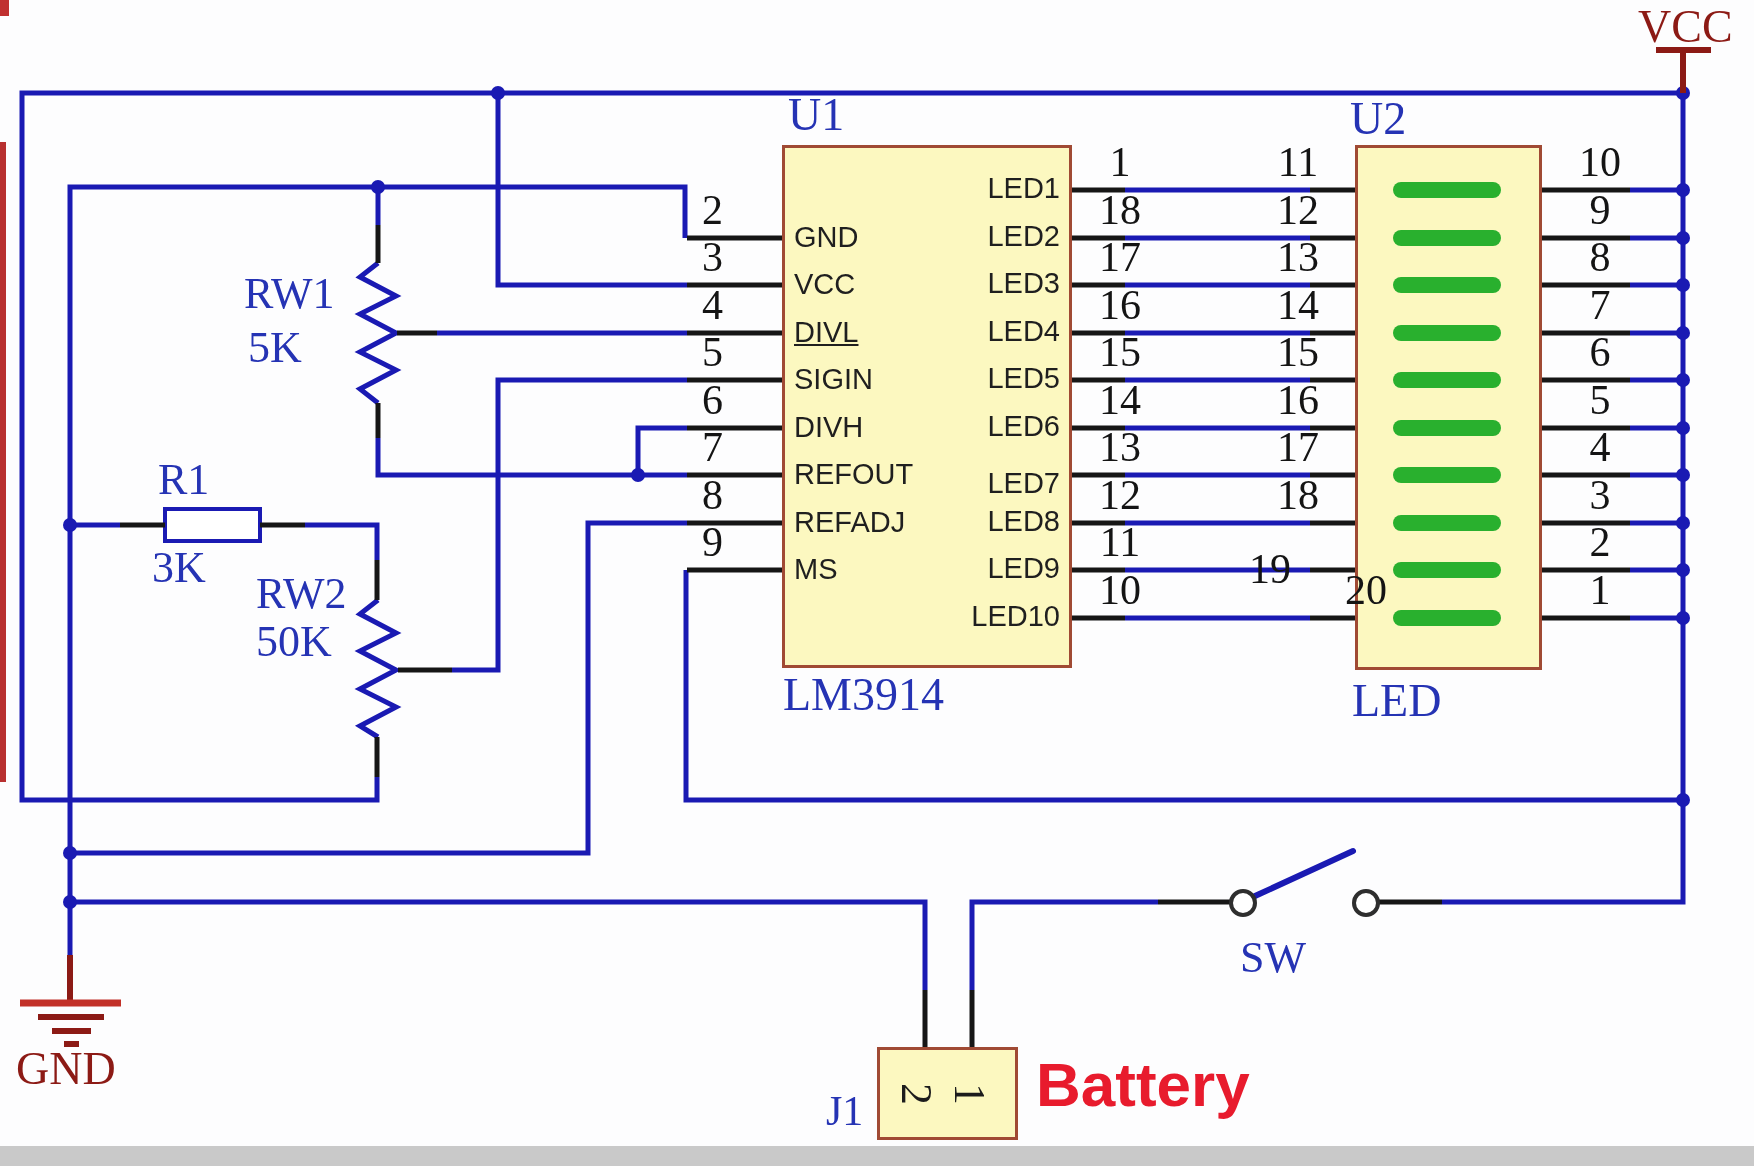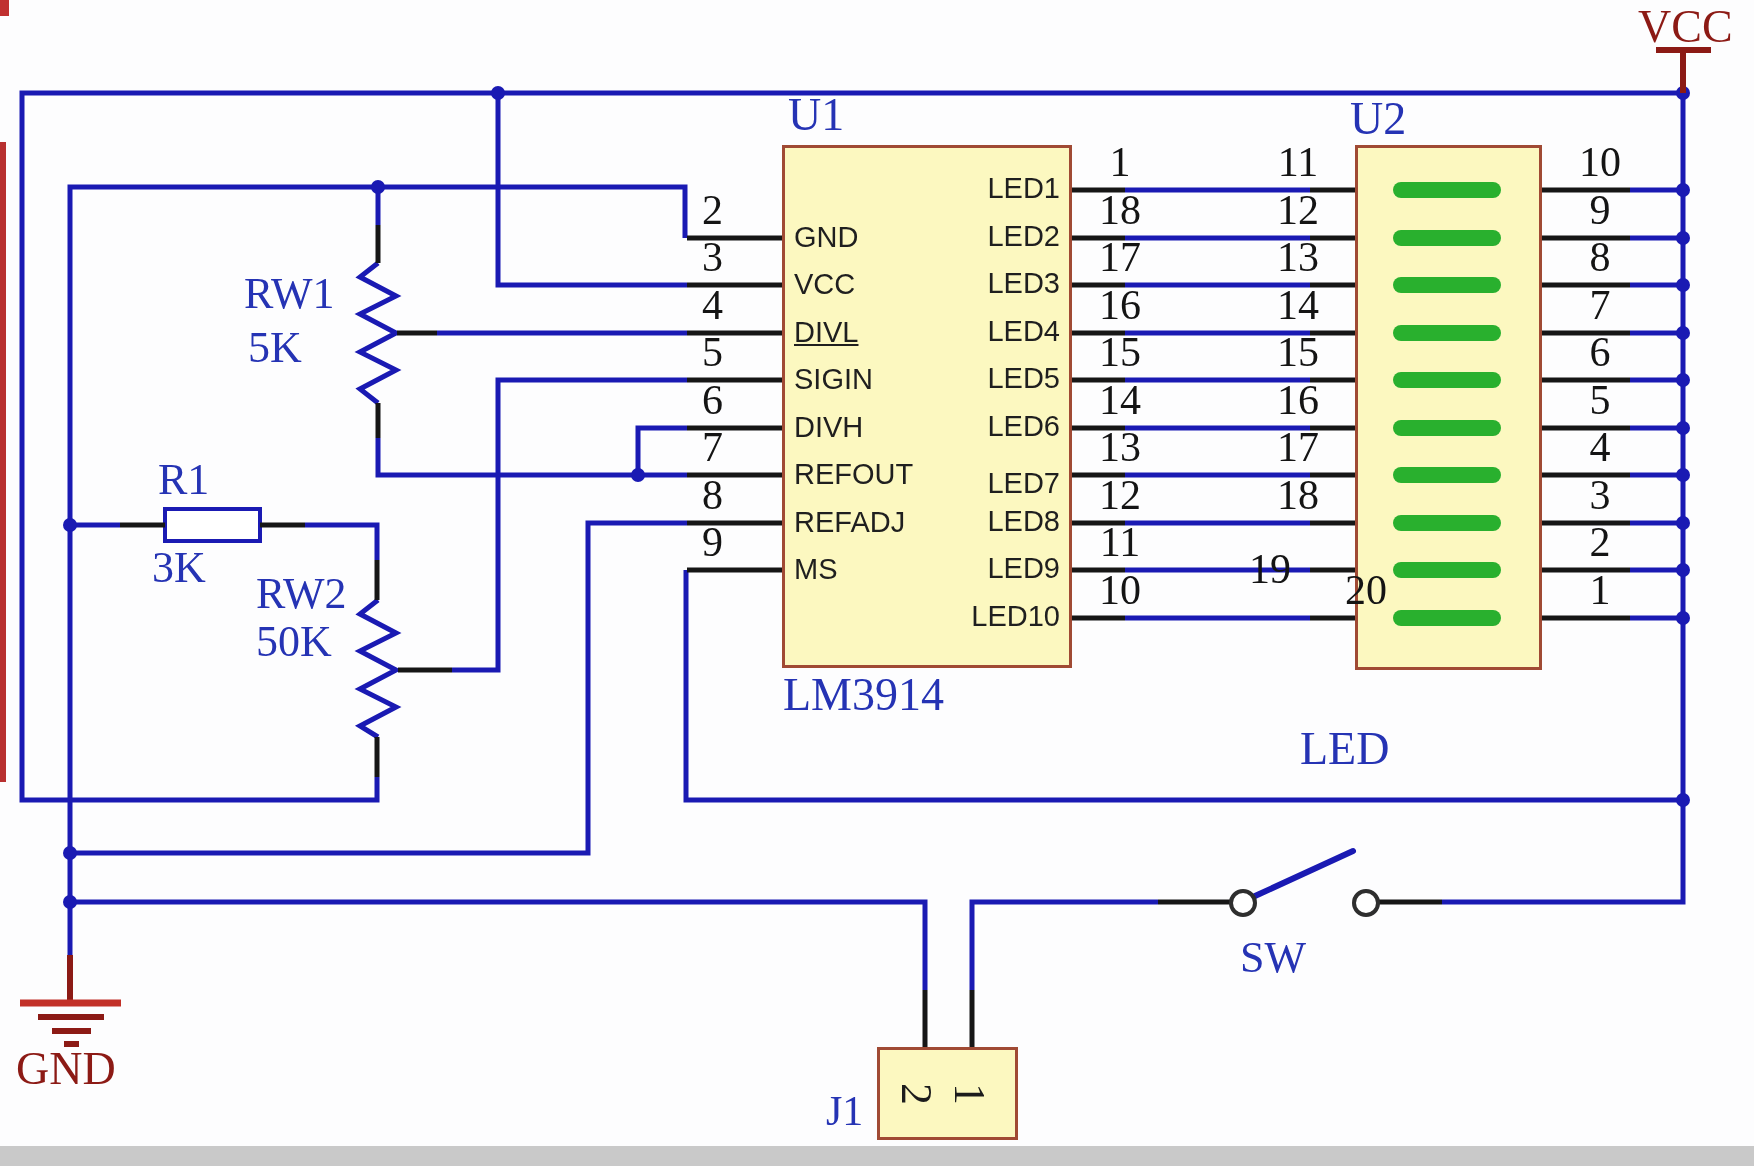--- a/index.html
+++ b/index.html
@@ -111,29 +111,30 @@
     <g>
       <line class="blade" x1="1255" y1="896" x2="1353" y2="851"></line>
       <circle class="sw-c" cx="1243" cy="903" r="12"></circle>
       <circle class="sw-c" cx="1366" cy="903" r="12"></circle>
     </g>
   </svg>
 
   <span class="txt ref" style="left:788px;top:92px;">U1</span>
   <span class="txt ref" style="left:783px;top:672px;">LM3914</span>
   <span class="txt ref" style="left:1350px;top:96px;">U2</span>
-  <span class="txt ref" style="left:1300px;top:678px;margin-top:48px;">LED</span>
+  <span class="txt ref" style="left:1352px;top:678px;">LED</span>
   <span class="txt val" style="left:244px;top:272px;">RW1</span>
   <span class="txt val" style="left:248px;top:326px;">5K</span>
   <span class="txt val" style="left:158px;top:458px;">R1</span>
   <span class="txt val" style="left:152px;top:546px;">3K</span>
   <span class="txt val" style="left:256px;top:572px;">RW2</span>
   <span class="txt val" style="left:256px;top:620px;">50K</span>
   <span class="txt val" style="left:1240px;top:936px;">SW</span>
   <span class="txt val" style="left:826px;top:1090px;font-size:42px;">J1</span>
+  <span class="txt battery-txt" style="left:1036px;top:1054px;">Battery</span>
   <span class="txt vcc-txt" style="left:1638px;top:4px;">VCC</span>
   <span class="txt gnd-txt" style="left:16px;top:1046px;">GND</span>
 
   <span class="txt j1-glyph" style="left:905px;top:1072px;">2</span>
   <span class="txt j1-glyph" style="left:958px;top:1072px;">1</span>
 
   <span class="txt pin-name" style="left:794px;top:222px;">GND</span>
   <span class="txt pin-name" style="left:794px;top:269px;">VCC</span>
   <span class="txt pin-name" style="left:794px;top:317px;text-decoration:underline;">DIVL</span>
   <span class="txt pin-name" style="left:794px;top:364px;">SIGIN</span>

